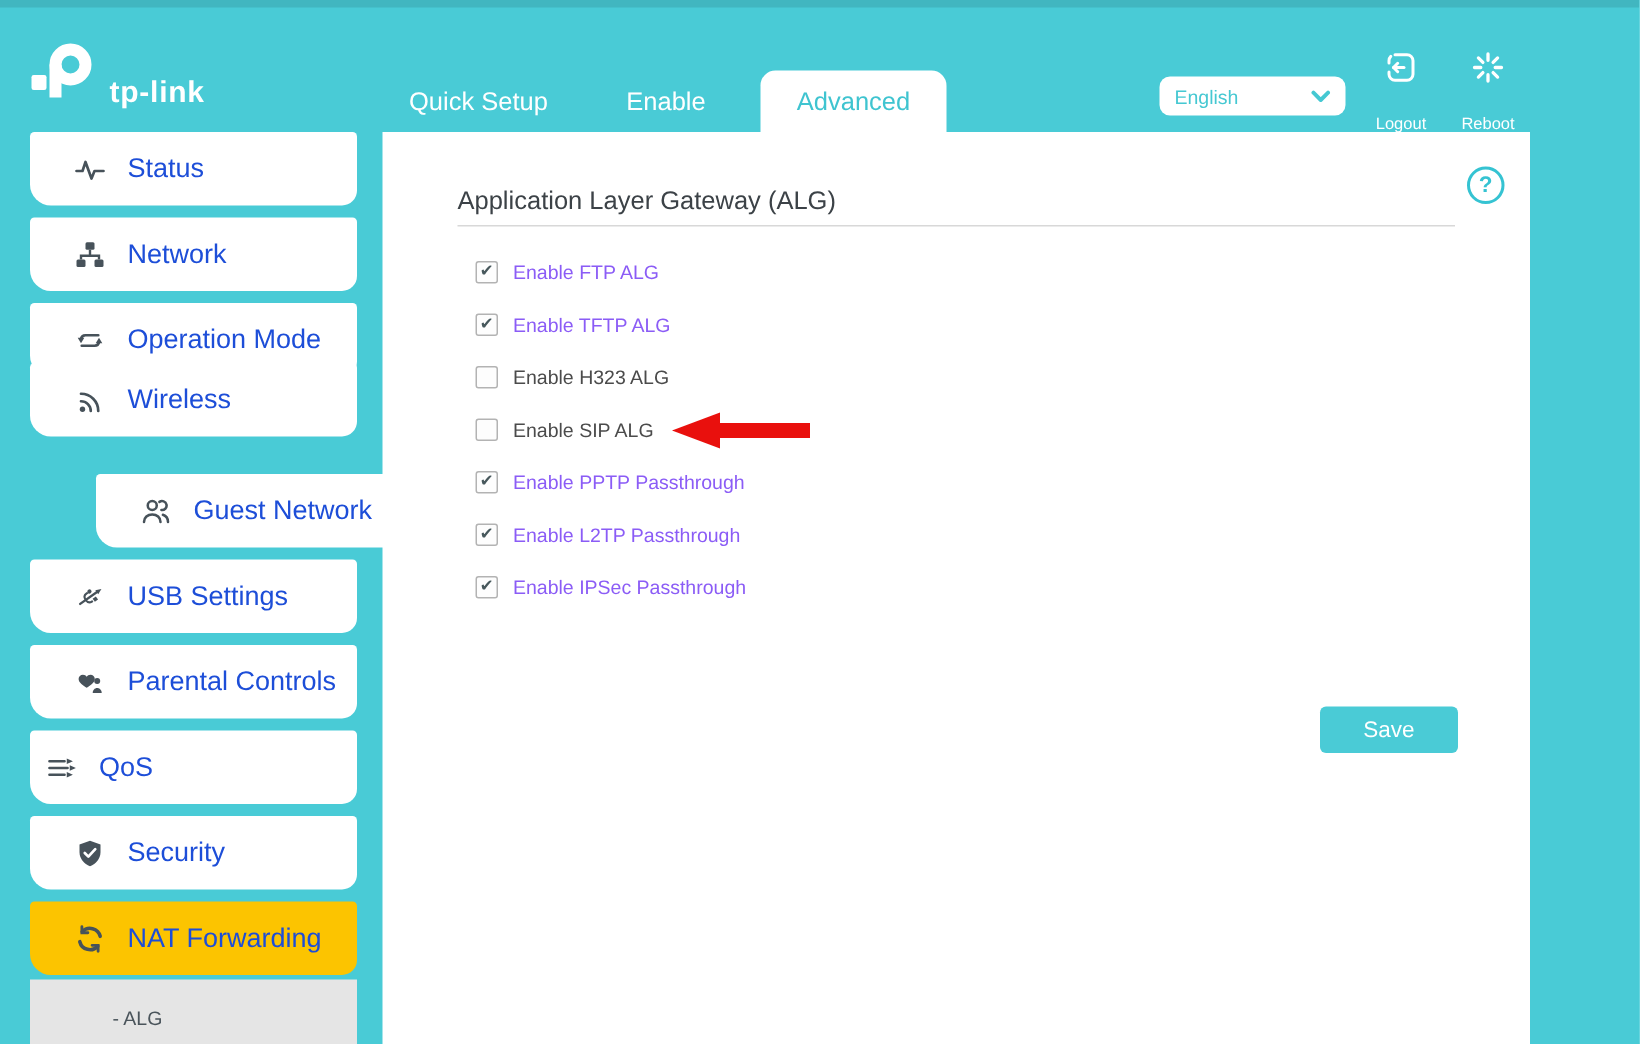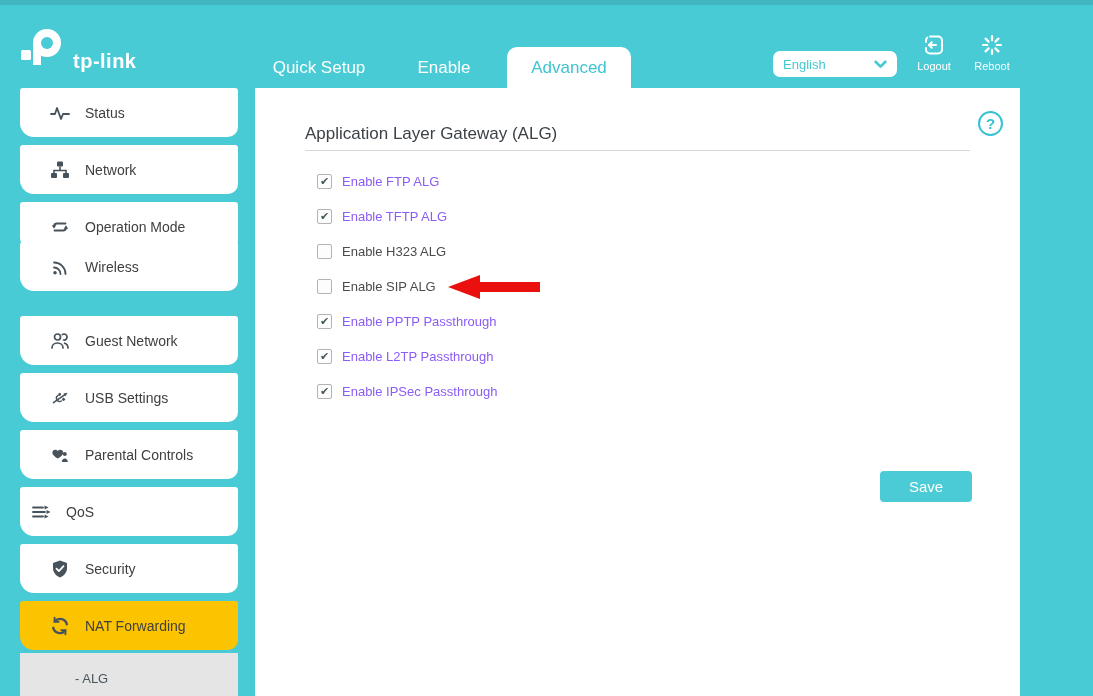--- a/index.html
+++ b/index.html
@@ -20,30 +20,30 @@
   .htab-basic { left:394px; width:100px; }
   .htab-advanced { left:507px; width:124px; background:#fff; color:#3fc4d0; border-radius:10px 10px 0 0; }
   .lang-select { position:absolute; left:773px; top:51px; width:124px; height:26px; background:#fff;
           border-radius:7px; display:flex; align-items:center; justify-content:space-between;
           padding:0 10px; box-sizing:border-box; color:#45c8d2; font-size:13px; cursor:pointer; }
   .hbtn { position:absolute; top:33px; display:flex; flex-direction:column; align-items:center; cursor:pointer; }
   .hbtn-logout { left:908px; width:52px; }
   .hbtn-reboot { left:964px; width:56px; }
   .hbtn .hicon { width:24px; height:24px; }
   .hbtn .hicon svg { width:24px; height:24px; display:block; }
-  .hbtn .hlabel { color:#fff; font-size:11px; margin-top:3px; }
+  .hbtn .hlabel { color:#fff; font-size:11px; margin-top:20px; }
 
   
   .side-item { position:absolute; left:20px; width:218px; height:49px; background:#fff;
           border-radius:3px 3px 10px 14px; display:flex; align-items:center;
           padding-left:30px; box-sizing:border-box; cursor:pointer; }
   .side-item.active { background:#fcc400; }
   .side-icon { width:20px; height:20px; color:#47525a; margin-right:15px; flex:0 0 20px; }
   .side-icon svg { width:20px; height:20px; display:block; }
-  .side-label { font-size:14px; color:#404040; }
+  .side-label { font-size:18px; color:#1d4ed8; }
   .sub-panel { position:absolute; left:20px; top:653px; width:218px; height:43px; background:#e5e5e5; }
   .sub-item { position:absolute; left:55px; top:18px; font-size:13px; color:#4a545b; cursor:pointer; }
 
   
   .main { position:absolute; left:255px; top:88px; width:765px; height:608px; background:#fff; }
   .page-title { position:absolute; left:50px; top:36px; font-size:17px; color:#3c4247; }
   .divider { position:absolute; left:50px; top:62px; width:665px; height:1px; background:#d8d8d8; }
   .help { position:absolute; left:723px; top:23px; width:21px; height:21px; border:2px solid #35c3d2;
           border-radius:50%; color:#35c3d2; font-size:15px; font-weight:bold; text-align:center;
           line-height:21px; cursor:pointer; }
@@ -158,21 +158,21 @@
           <svg viewBox="0 0 20 20">
             <g fill="none" stroke="currentColor" stroke-width="1.8" stroke-linecap="round">
               <path d="M4 10.5a6.5 6.5 0 0 1 6.5 6.5"></path>
               <path d="M4 5.5A11.5 11.5 0 0 1 15.5 17"></path>
             </g>
             <circle cx="5" cy="15.8" r="1.8" fill="currentColor"></circle>
           </svg>
         </span>
         <span class="side-label">Wireless</span>
       </div>
-      <div class="side-item" style="top: 316px;">
+      <div class="side-item" style="top: 316px; margin-left: 44px;">
         <span class="side-icon">
           <svg viewBox="0 0 20 20" fill="none" stroke="currentColor" stroke-width="1.7" stroke-linecap="round">
             <circle cx="7.5" cy="6" r="3"></circle>
             <path d="M2 17c0-3 2.4-5 5.5-5s5.5 2 5.5 5"></path>
             <path d="M12.3 3.6A3 3 0 1 1 13.6 9"></path>
             <path d="M14.6 12.2c2.1.7 3.4 2.4 3.4 4.8"></path>
           </svg>
         </span>
         <span class="side-label">Guest Network</span>
       </div>

